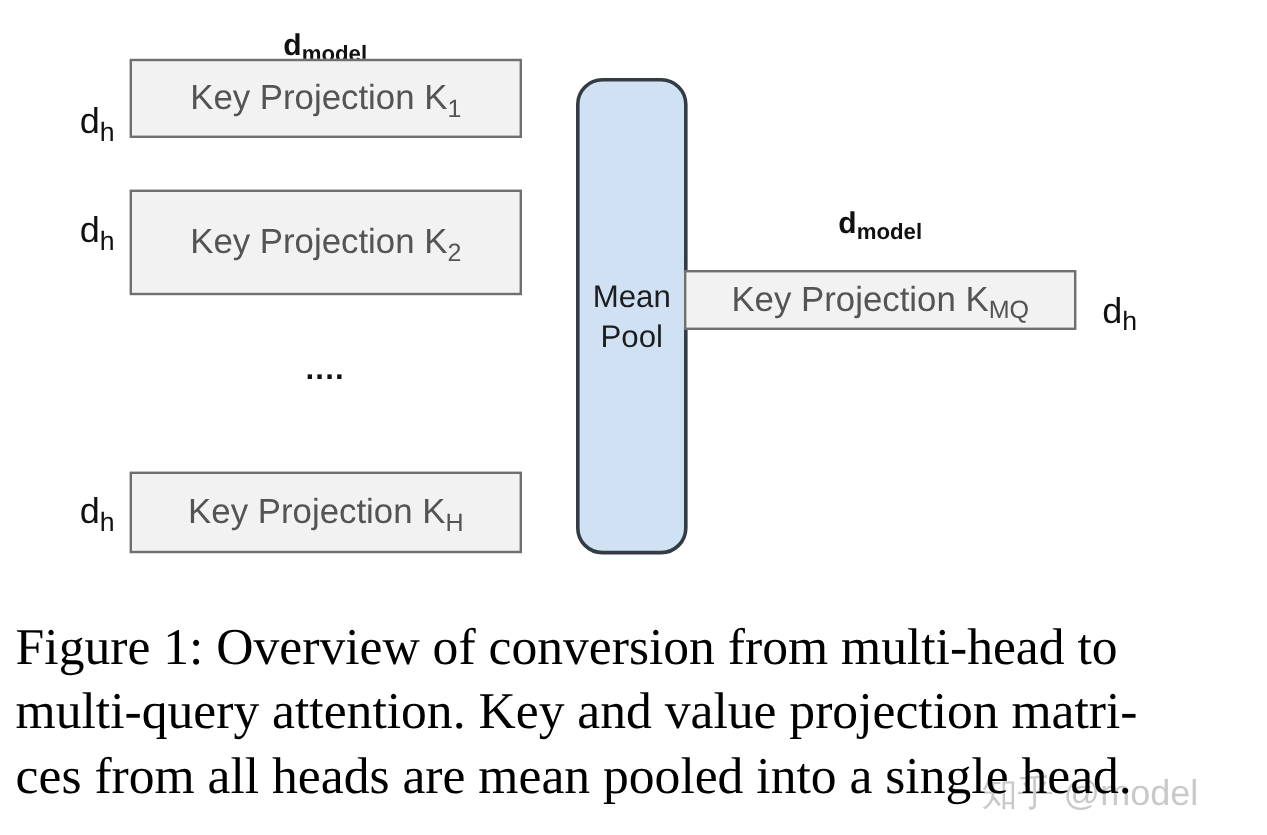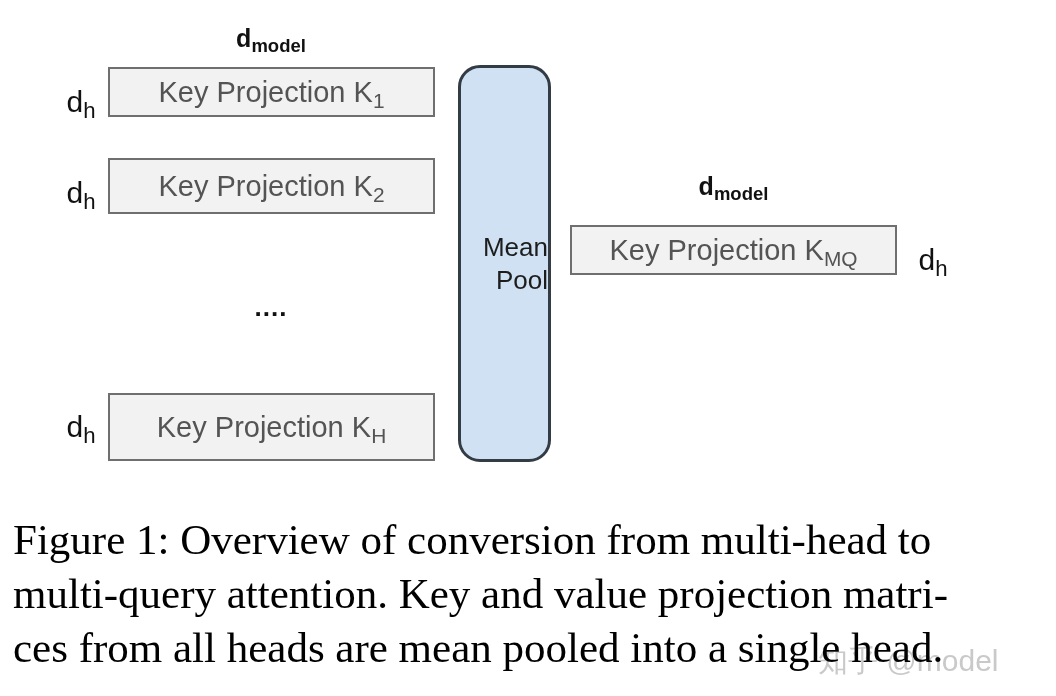--- a/index.html
+++ b/index.html
@@ -57,52 +57,52 @@
     background: var(--box-fill, #f2f2f3);
     border: 2px solid var(--box-border, #6f6f6f);
     display: flex;
     align-items: center;
     justify-content: center;
     font-size: 29px;
     color: var(--box-text, #555555);
     white-space: nowrap;
   }
   .proj-box sub { font-size: 72%; line-height: 0; vertical-align: -0.3em; }
-  .box-1  { left: 108px; top: 57px;  width: 327px; height: 50px; }
-  .box-2  { left: 108px; top: 148px; width: 327px; height: 56px; }
+  .box-1  { left: 108px; top: 39px;  width: 327px; height: 66px; }
+  .box-2  { left: 108px; top: 148px; width: 327px; height: 88px; }
   .box-h  { left: 108px; top: 383px; width: 327px; height: 68px; }
   .box-mq { left: 570px; top: 215px; width: 327px; height: 50px; }
 
   
   .dots {
     position: absolute;
     left: 108px;
     top: 282px;
     width: 326px;
     text-align: center;
     font-weight: bold;
     font-size: 26px;
     letter-spacing: 1px;
     color: #111111;
   }
 
   
   .mean-pool {
     position: absolute;
-    left: 458px;
+    left: 480px;
     top: 55px;
     width: 93px;
     height: 397px;
     box-sizing: border-box;
     background: var(--pool-fill, #cfe1f3);
     border: 3px solid var(--pool-border, #333b44);
     border-radius: 22px;
     display: flex;
     flex-direction: column;
-    align-items: flex-end;
+    align-items: center;
     justify-content: center;
     font-size: 26px;
     line-height: 33px;
     color: #1d1d1d;
   }
 
   
   .watermark {
     position: absolute;
     left: 818px;

